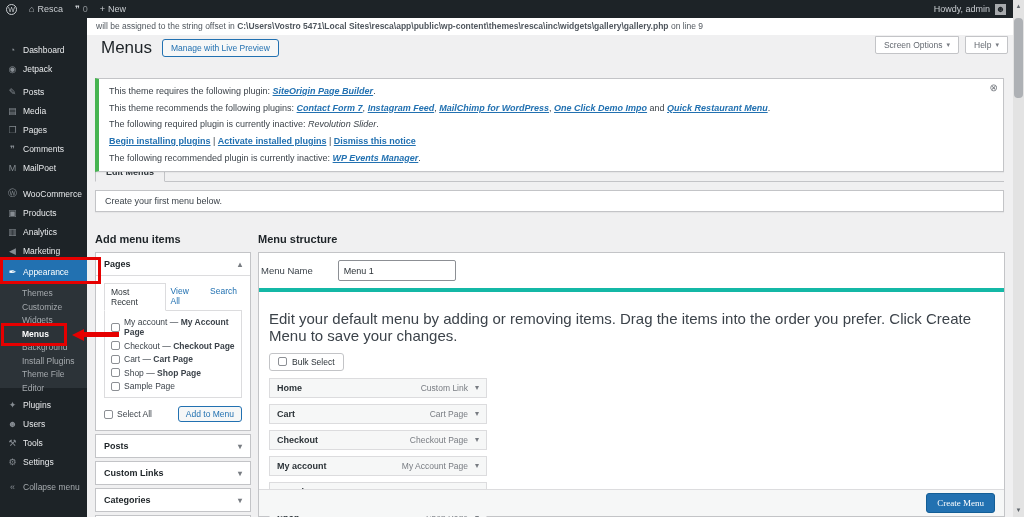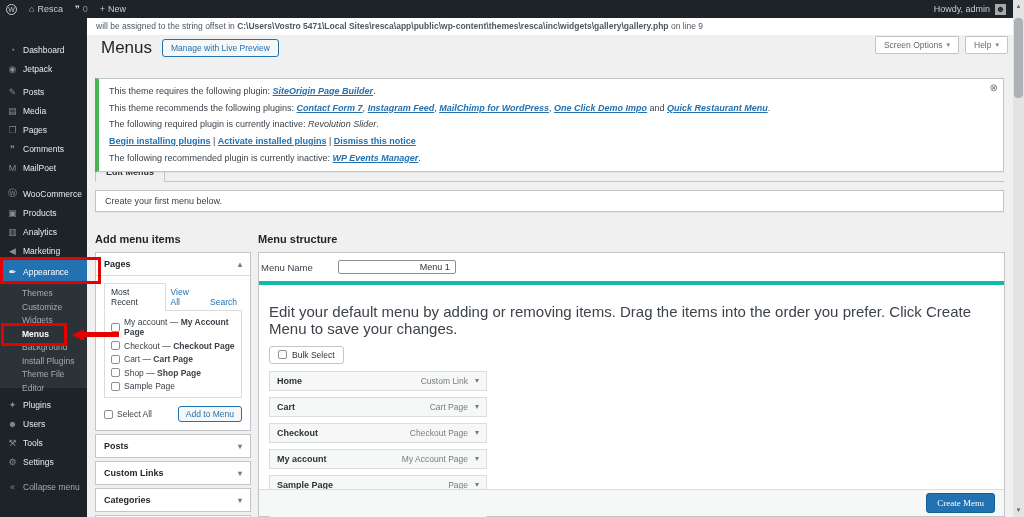--- a/index.html
+++ b/index.html
@@ -71,21 +71,21 @@
                color:#3c434a; line-height:21px; padding-left:9px; }
   .col-head { position:absolute; font-size:11px; font-weight:bold; color:#1d2327; }
 
   
   .left-col { position:absolute; left:95px; top:252px; width:156px; }
   .panel { background:#fff; border:1px solid #c3c4c7; }
   .panel-head { display:flex; justify-content:space-between; align-items:center; padding:6px 8px;
                 font-size:9px; font-weight:bold; color:#1d2327; cursor:pointer; }
   .panel-arrow { color:#787c82; font-size:8px; }
   .panel-body { border-top:1px solid #dcdcde; padding:7px 8px 8px; }
-  .sub-tabs { display:flex; align-items:flex-end; font-size:8.5px; border-bottom:1px solid #dcdcde; }
+  .sub-tabs { display:flex; font-size:8.5px; border-bottom:1px solid #dcdcde; }
   .tab-active { background:#fff; border:1px solid #dcdcde; border-bottom-color:#fff; margin-bottom:-1px;
                 padding:3px 6px; color:#2c3338; position:relative; z-index:2; cursor:pointer; }
   .tab-link { color:#2271b1; padding:3px 5px; cursor:pointer; }
   .check-list { border:1px solid #dcdcde; border-top:none; padding:6px; display:flex;
                 flex-direction:column; gap:3.5px; font-size:8.5px; color:#3c434a; }
   .check-row { display:flex; align-items:center; gap:4px; cursor:pointer; }
   input[type=checkbox] { appearance:none; width:9px; height:9px; margin:0; border:1px solid #8c8f94;
                          border-radius:2px; background:#fff; flex:none; cursor:pointer; }
   .panel-foot { display:flex; justify-content:space-between; align-items:center; margin-top:8px;
                 font-size:8.5px; color:#3c434a; }
@@ -93,22 +93,22 @@
              border-radius:3px; padding:2px 7px; cursor:pointer; font-family:inherit; }
   .accordion { margin-top:3px; background:#fff; border:1px solid #c3c4c7; display:flex;
                justify-content:space-between; align-items:center; padding:6px 8px; font-size:9px;
                font-weight:bold; color:#1d2327; cursor:pointer; }
 
   
   .right-box { position:absolute; left:258px; top:252px; width:747px; height:265px; background:#fff;
                border:1px solid #c3c4c7; }
   .name-row { display:flex; align-items:center; gap:25px; padding:7px 2px;
               border-bottom:4px solid #14b8a6; font-size:9.5px; color:#3c434a; }
-  .name-input { width:118px; height:14px; border:1px solid #8c8f94; border-radius:2px; font-size:9px;
-                padding:0 5px; color:#2c3338; font-family:inherit;text-align:right; }
+  .name-input { width:118px; height:21px; border:1px solid #8c8f94; border-radius:2px; font-size:9px;
+                padding:0 5px; color:#2c3338; font-family:inherit; }
   .struct-body { padding:10px 10px 0; }
   .struct-desc { font-size:15px; color:#3c434a; margin:8px 0 8px; }
   .bulk { display:inline-flex; align-items:center; gap:5px; border:1px solid #c3c4c7; border-radius:3px;
           padding:3px 8px; font-size:8.5px; color:#2c3338; background:#fff; cursor:pointer; }
   .menu-items { margin-top:7px; width:218px; }
   .menu-item { height:20px; margin-bottom:6px; background:#f6f7f7; border:1px solid #dcdcde;
                display:flex; justify-content:space-between; align-items:center; padding:0 7px; cursor:move; }
   .mi-label { font-size:9px; font-weight:bold; color:#2c3338; }
   .mi-right { display:flex; align-items:flex-start; gap:7px; }
   .mi-type { font-size:8.5px; color:#787c82; }

